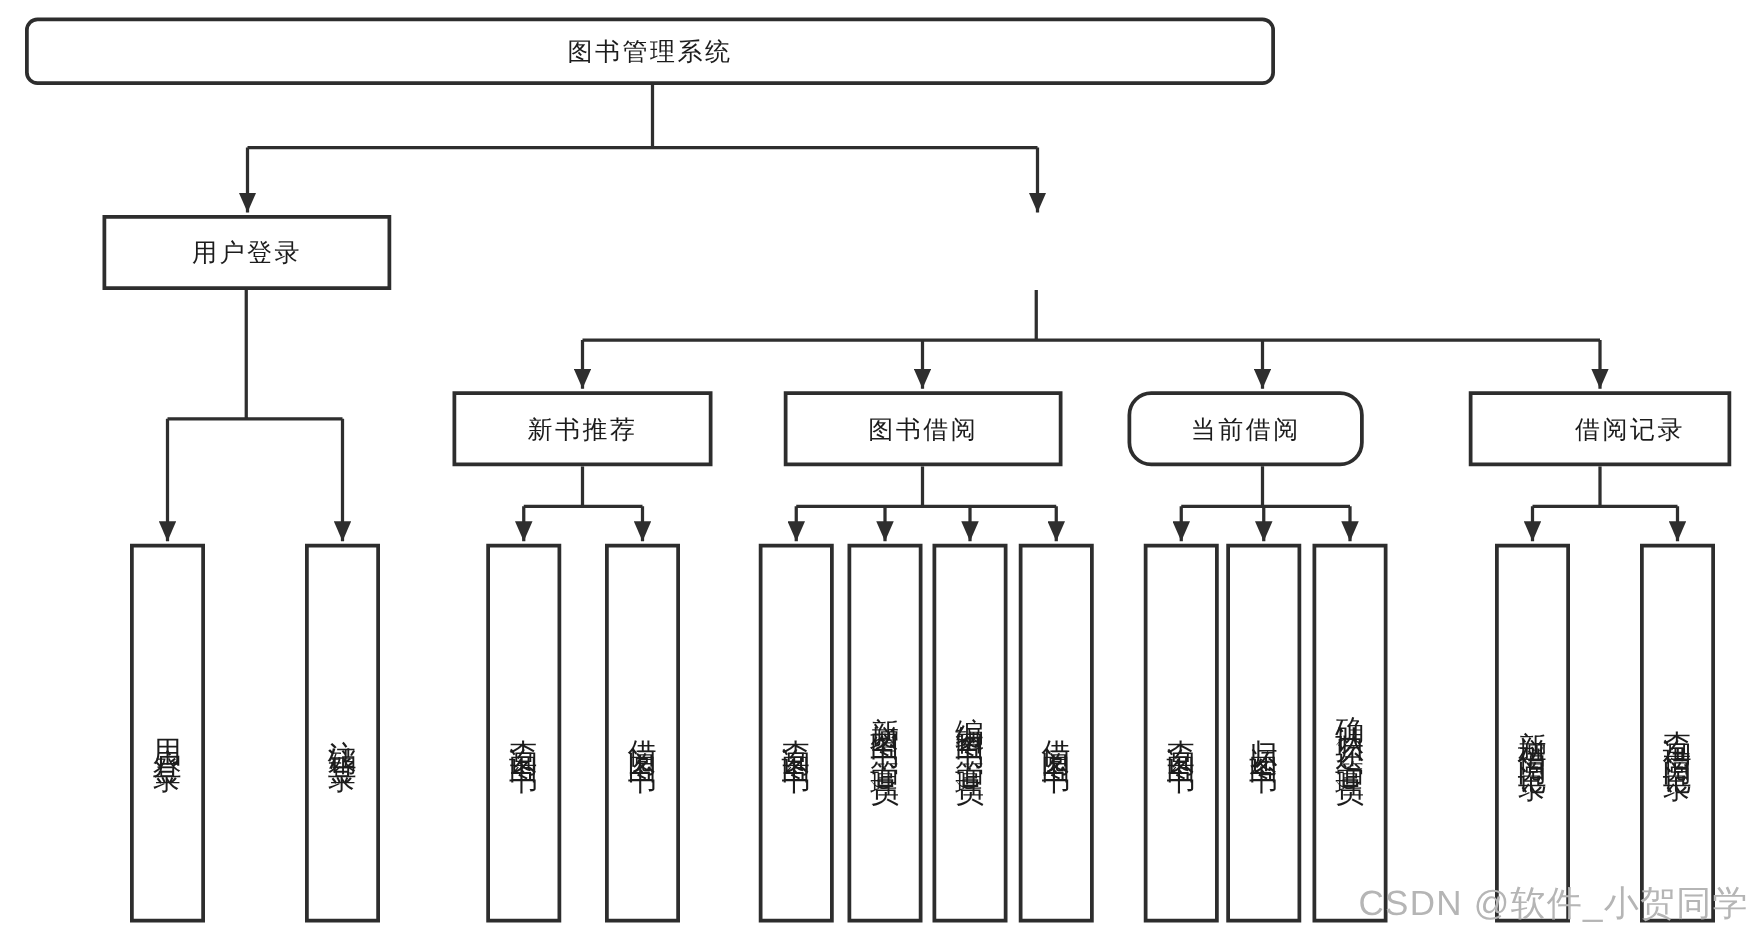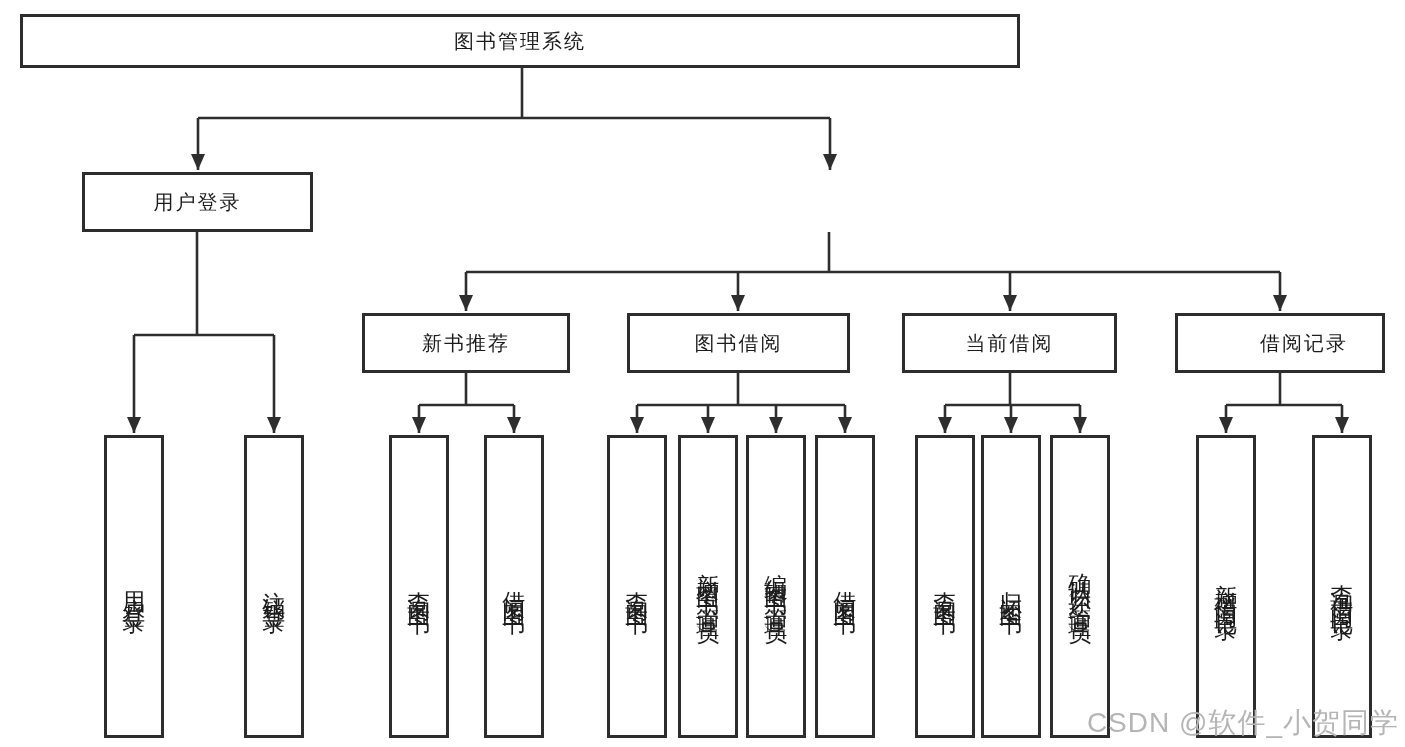--- a/index.html
+++ b/index.html
@@ -64,35 +64,35 @@
       <line x1="945" y1="405" x2="945" y2="433" marker-end="url(#arr)"></line>
       <line x1="1011" y1="405" x2="1011" y2="433" marker-end="url(#arr)"></line>
       <line x1="1080" y1="405" x2="1080" y2="433" marker-end="url(#arr)"></line>
 
       <path d="M1280 373 V405 M1226 405 H1342"></path>
       <line x1="1226" y1="405" x2="1226" y2="433" marker-end="url(#arr)"></line>
       <line x1="1342" y1="405" x2="1342" y2="433" marker-end="url(#arr)"></line>
     </g>
   </svg>
 
-  <div class="box hbox" style="left:20px;top:14px;width:1000px;height:54px;">
+  <div class="box hbox" style="left:20px;top:14px;width:1000px;height:54px;border-radius:10px;">
     <span>图书管理系统</span>
   </div>
 
   <div class="box hbox" style="left:82px;top:172px;width:231px;height:60px;">
     <span>用户登录</span>
   </div>
 
   <div class="box hbox" style="left:362px;top:313px;width:208px;height:60px;">
     <span>新书推荐</span>
   </div>
   <div class="box hbox" style="left:627px;top:313px;width:223px;height:60px;">
     <span>图书借阅</span>
   </div>
-  <div class="box hbox" style="left:902px;top:313px;width:215px;height:60px;">
+  <div class="box hbox" style="left:902px;top:313px;width:189px;height:60px;border-radius:19px;">
     <span>当前借阅</span>
   </div>
   <div class="box hbox" style="left:1175px;top:313px;width:210px;height:60px;padding-left:48px;">
     <span>借阅记录</span>
   </div>
 
   <div class="box vbox" style="left:104px;top:435px;width:60px;height:303px;">
     <span class="vtext">用户登录</span>
   </div>
   <div class="box vbox" style="left:244px;top:435px;width:60px;height:303px;">

